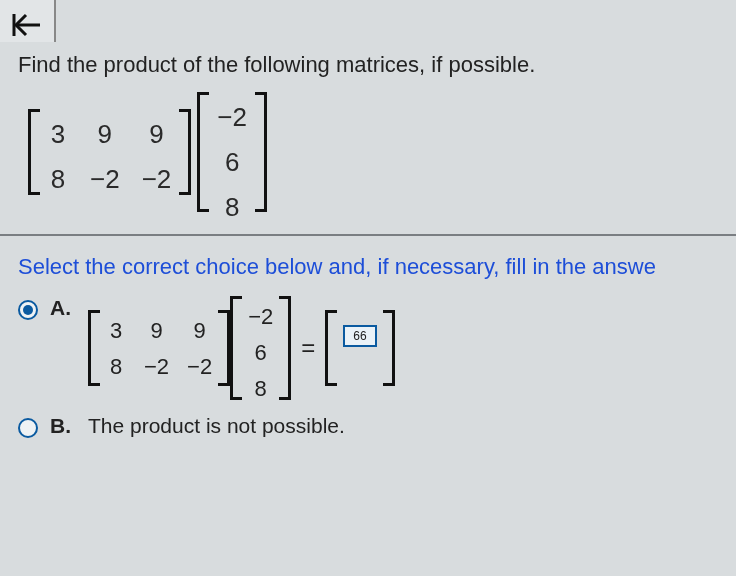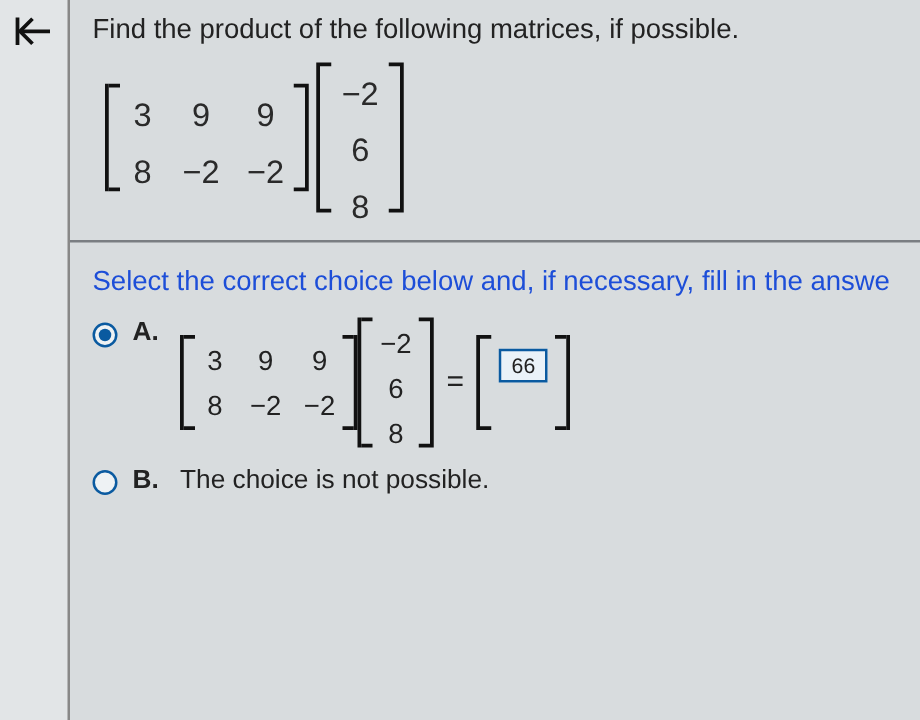--- a/index.html
+++ b/index.html
@@ -11,20 +11,21 @@
     width: 736px;
     height: 576px;
     overflow: hidden;
     position: relative;
   }
   .page {
     display: flex;
     width: 100%;
     height: 100%;
     background: #d8dcde;
+    flex-direction: column;
   }
   .back-col {
     width: 56px;
     border-right: 2px solid #888;
     display: flex;
     align-items: flex-start;
     justify-content: center;
     padding-top: 12px;
     background: #e2e5e7;
   }
@@ -119,21 +120,21 @@
     color: #222;
     width: 26px;
     flex: 0 0 26px;
   }
   .choice-body { flex:1; font-size:21px; color:#222; display:flex; align-items:center;}
   .eq { font-size:24px; margin:0 10px; }
   .ansbox {
     border: 2px solid #0a5aa0;
     background:#eaf2f8;
     padding: 2px 8px;
-    font-size: 17px;
+    font-size: 12px;
     min-width: 40px;
     text-align: center;
   }
   .ans-mat .c { padding:2px 0;}
   
   .mwrap { display:flex; align-items:stretch;}
   .mwrap.h3 { height: 120px;}
   .mwrap.h2 { height: 86px;}
   .mwrap.h2s { height: 76px;}
   .mwrap.h3s { height: 104px;}
@@ -218,17 +219,17 @@
             <span class="c"><span class="ansbox">66</span></span>
           </div>
           <div class="br right"></div>
         </div>
       </div>
     </div>
 
     <div class="choice">
       <div class="radio"></div>
       <div class="choice-label">B.</div>
-      <div class="choice-body">The choice is not possible.</div>
+      <div class="choice-body">The product is not possible.</div>
     </div>
 
   </div>
 </div>
 
 </body></html>

